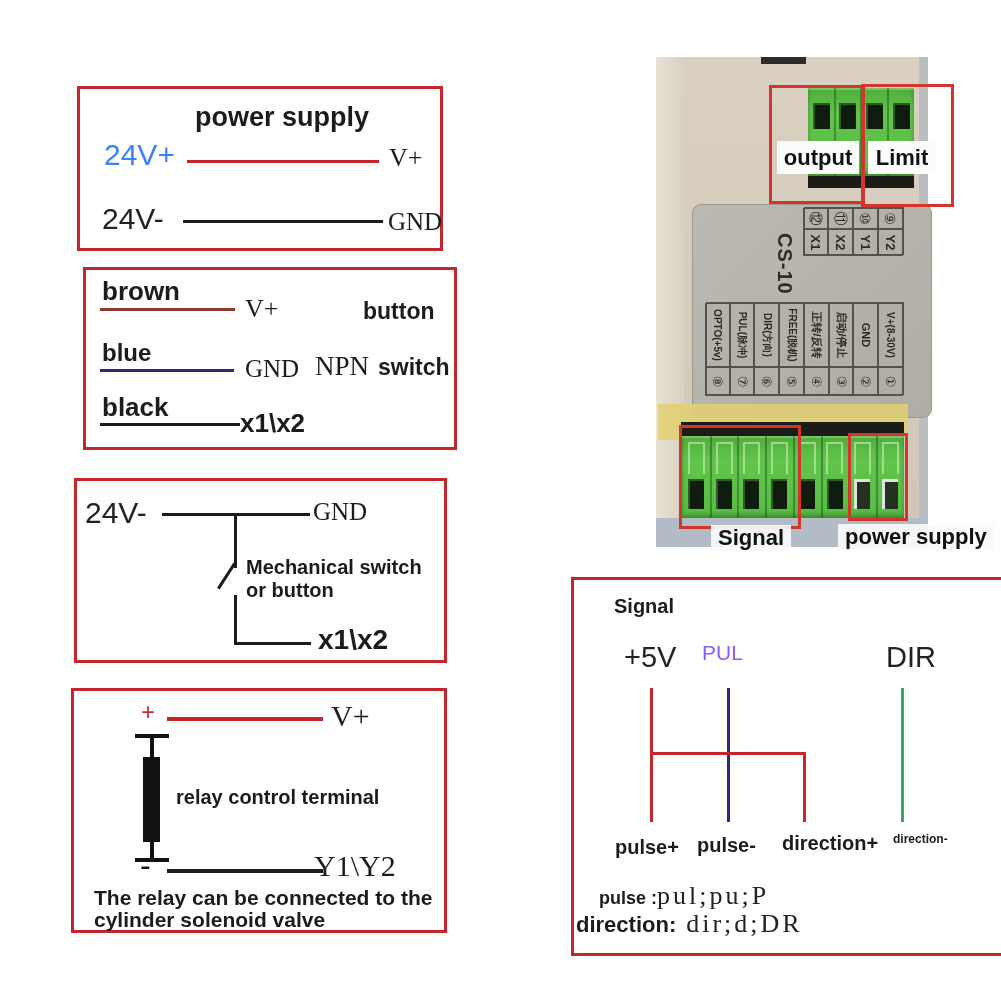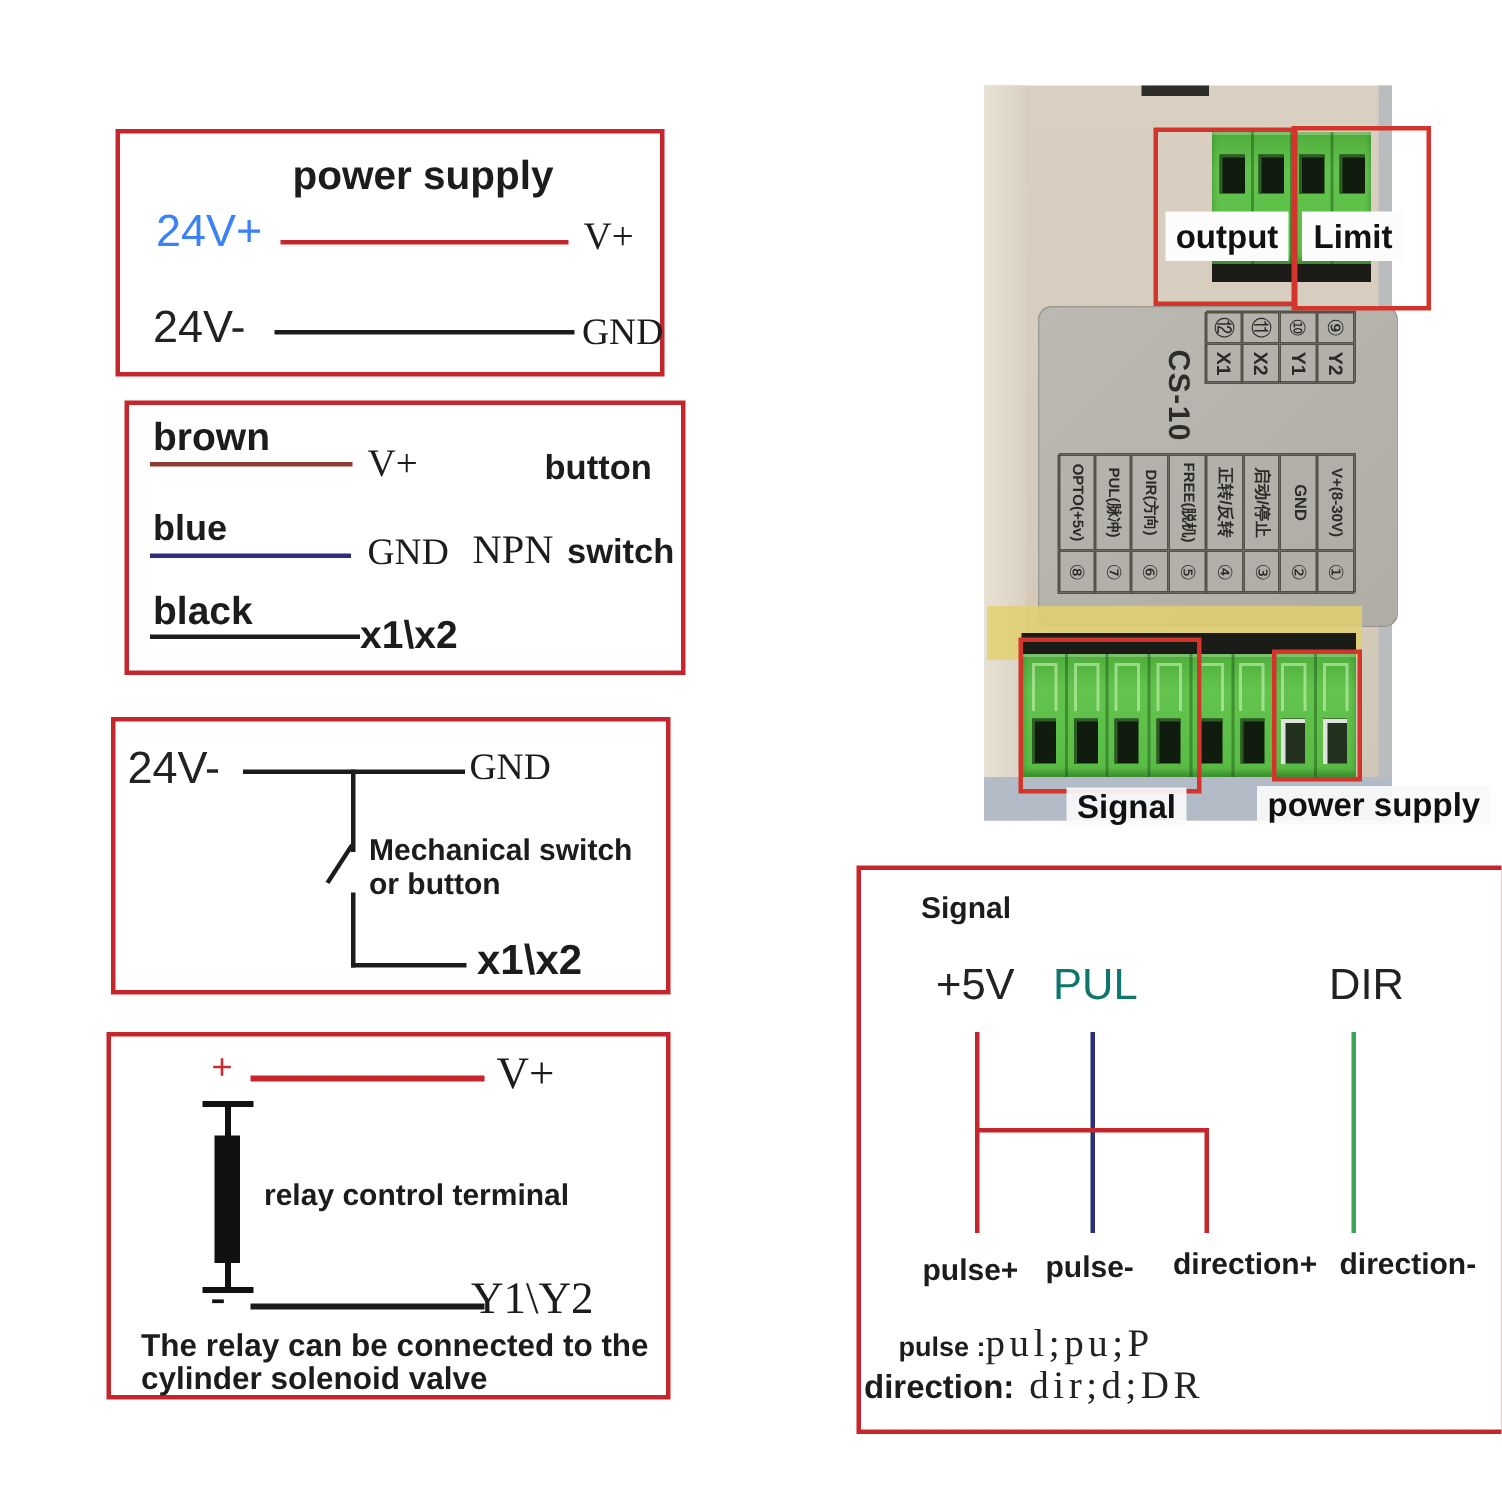--- a/index.html
+++ b/index.html
@@ -174,31 +174,31 @@
   <div class="whitelabel" style="left:751px;top:141px;width:82px;height:33px">output</div>
   <div class="whitelabel" style="left:842px;top:141px;width:68px;height:33px">Limit</div>
   <div class="overlaybox" style="left:653px;top:425px;width:116px;height:98px"></div>
   <div class="overlaybox" style="left:822px;top:433px;width:54px;height:82px"></div>
   <div class="caption" style="left:685px;top:525px;font-size:22px">Signal</div>
   <div class="caption" style="left:812px;top:524px;font-size:22px">power supply</div>
 
   <div class="rbox" style="left:545px;top:577px;width:427px;height:373px">
     <div class="lbl bold" style="left:40px;top:16px;font-size:20px">Signal</div>
     <div class="lbl" style="left:50px;top:62px;font-size:29px;color:#222">+5V</div>
-    <div class="lbl" style="left:128px;top:62px;font-size:29px;color:#0f766e">PUL</div>
+    <div class="lbl" style="left:128px;top:62px;font-size:21px;color:#8b5cf6">PUL</div>
     <div class="lbl" style="left:312px;top:62px;font-size:29px;color:#222">DIR</div>
 
     <div class="line" style="left:76px;top:108px;width:3px;height:134px;background:#c5262c"></div>
     <div class="line" style="left:153px;top:108px;width:3px;height:134px;background:#2b2e7d"></div>
     <div class="line" style="left:327px;top:108px;width:3px;height:134px;background:#3aa757"></div>
     <div class="line" style="left:76px;top:172px;width:156px;height:3px;background:#c5262c"></div>
     <div class="line" style="left:229px;top:172px;width:3px;height:70px;background:#c5262c"></div>
 
     <div class="lbl bold" style="left:41px;top:257px;font-size:20px">pulse+</div>
     <div class="lbl bold" style="left:123px;top:255px;font-size:20px">pulse-</div>
     <div class="lbl bold" style="left:208px;top:253px;font-size:20px">direction+</div>
-    <div class="lbl bold" style="left:319px;top:253px;font-size:20px">direction-</div>
+    <div class="lbl bold" style="left:319px;top:253px;font-size:12px">direction-</div>
 
     <div class="lbl" style="left:25px;top:302px"><span class="bold" style="font-size:18px">pulse :</span><span class="legendval">pul;pu;P</span></div>
     <div class="lbl" style="left:2px;top:330px"><span class="bold" style="font-size:22px">direction:</span><span class="legendval" style="margin-left:10px">dir;d;DR</span></div>
   </div>
 
 </div>
 
 </body></html>

